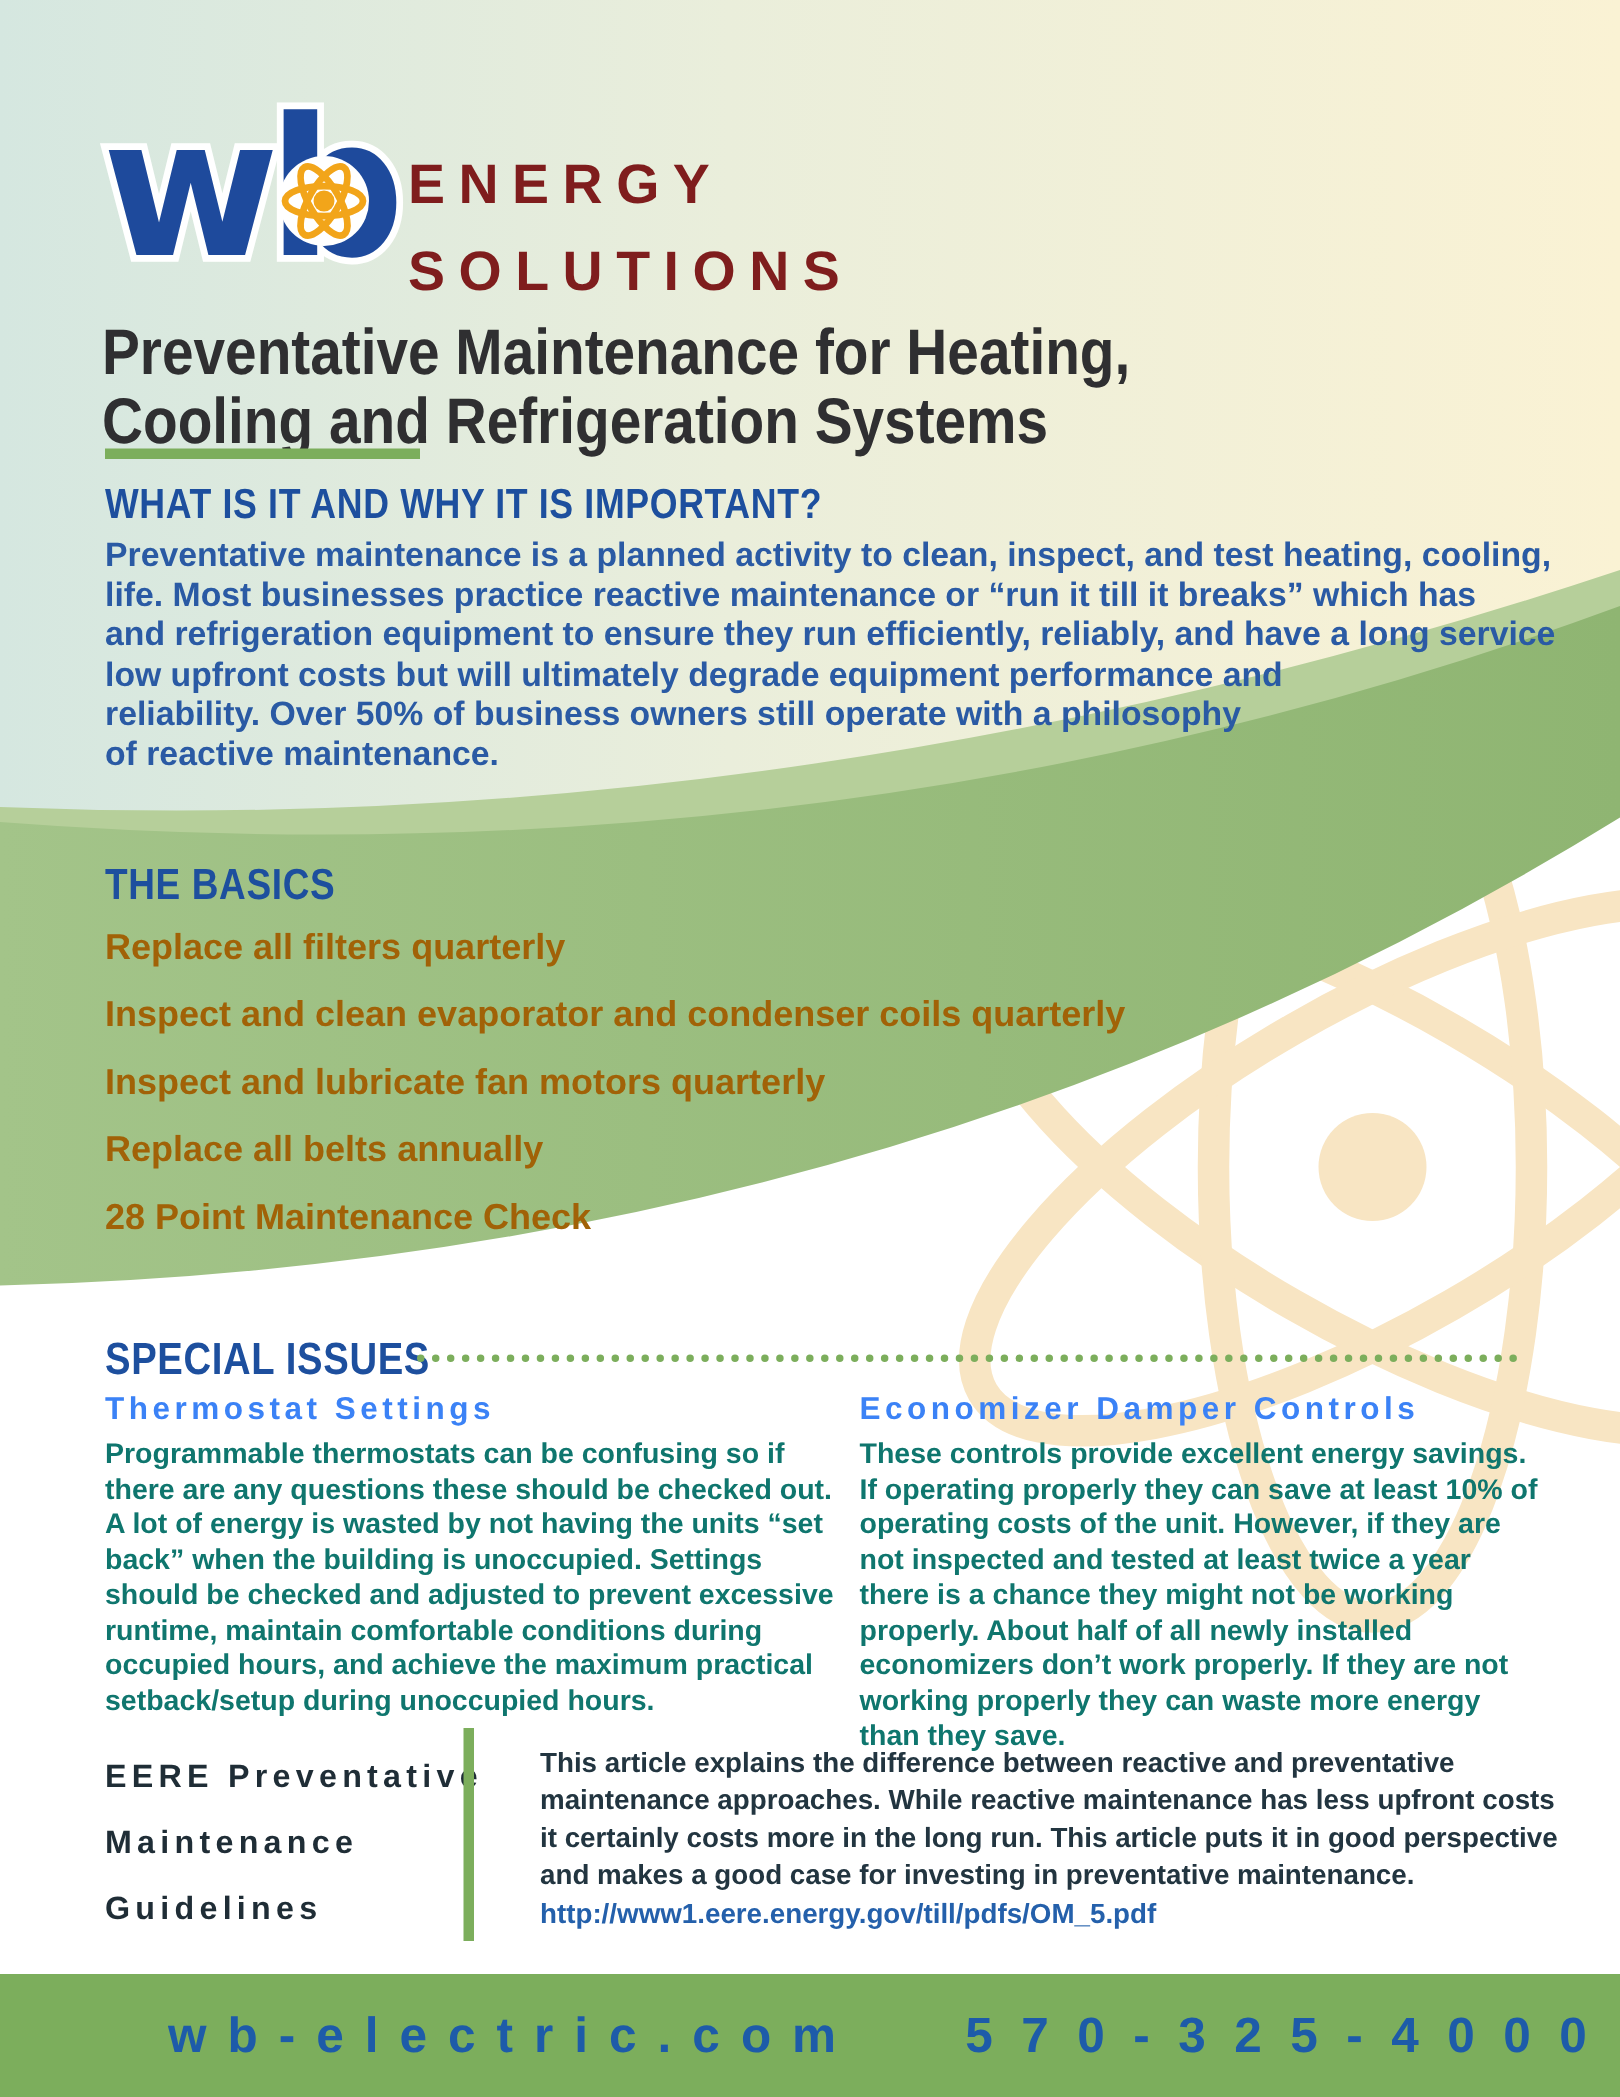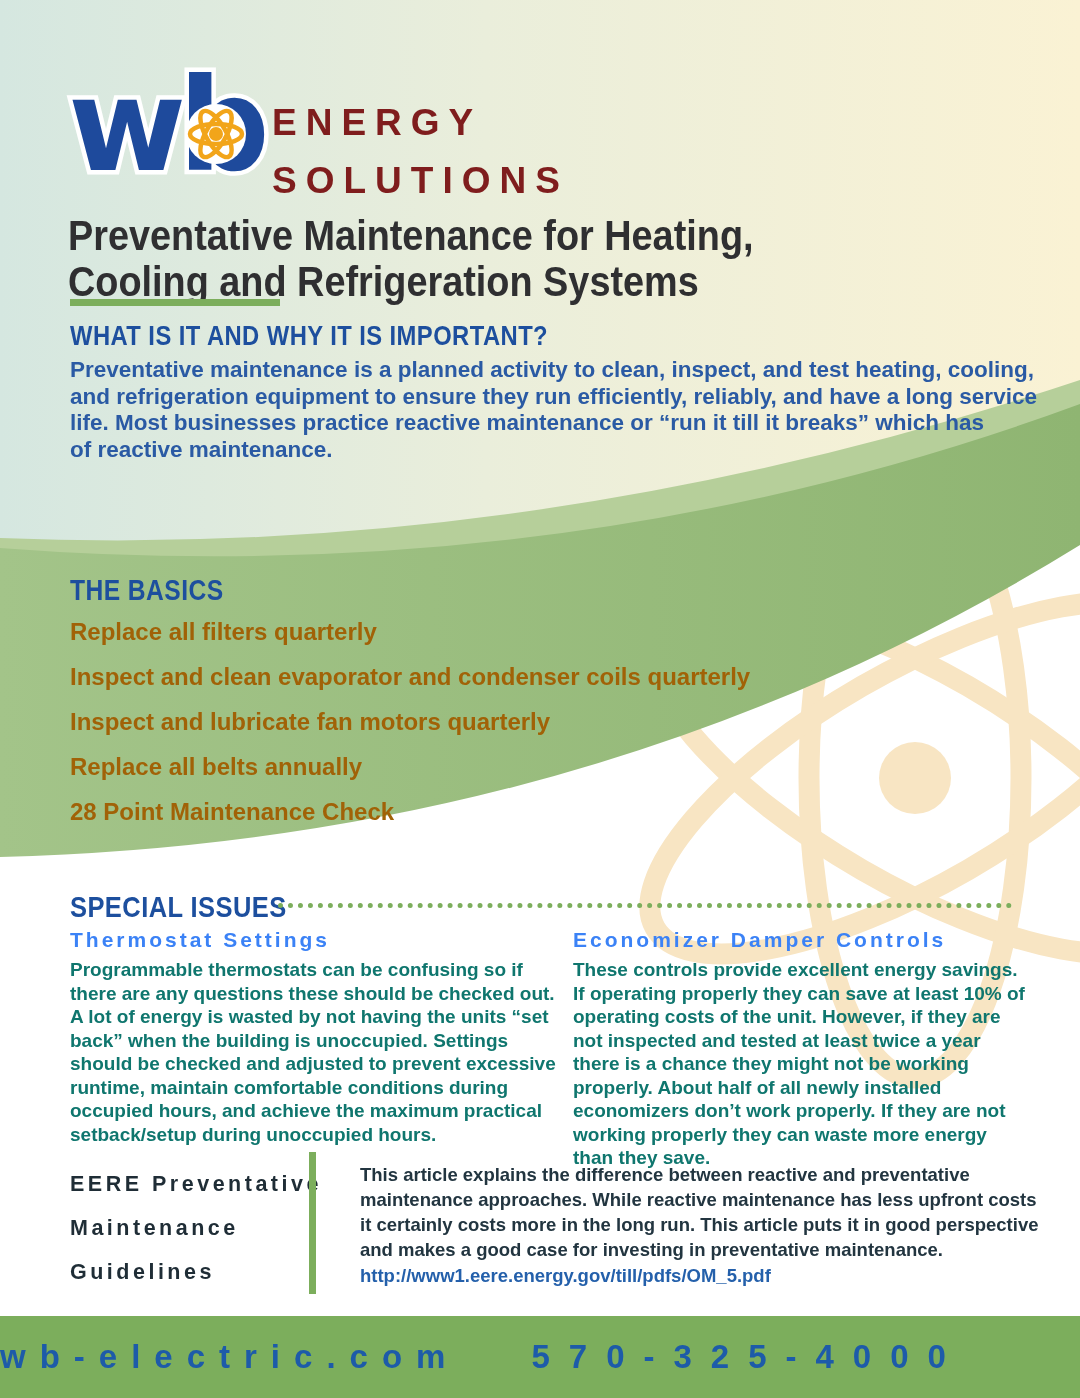--- a/index.html
+++ b/index.html
@@ -55,21 +55,21 @@
   .eere-head span{display:block;white-space:nowrap;}
   .eere-divider{left:309px;top:1152px;width:7px;height:142px;background:#7cae5c;}
   .eere-right{left:360px;top:1162px;width:686px;color:#223540;font-weight:600;
     font-size:18.5px;line-height:25px;}
   .eere-link{display:inline-block;margin-top:1px;color:#2460ab;text-decoration:none;
     font-weight:700;font-size:18.5px;}
 
   
   .footer{left:0;top:1316px;width:1080px;height:82px;background:#7cae5c;
     display:flex;align-items:center;}
-  .footer .site{color:#1d5ba9;font-weight:700;font-size:33px;
+  .footer .site{margin-left:112px;color:#1d5ba9;font-weight:700;font-size:33px;
     letter-spacing:14px;white-space:nowrap;}
   .footer .phone{margin-left:72px;color:#1d5ba9;font-weight:700;font-size:33px;
     letter-spacing:19px;white-space:nowrap;}
 </style>
 </head>
 <body>
 
 <div class="page">
 
   <svg class="bg-svg" width="1080" height="1398" viewBox="0 0 1080 1398">
@@ -116,22 +116,24 @@
 
   <div class="abs title">
     <span>Preventative Maintenance for Heating,</span>
     <span>Cooling and Refrigeration Systems</span>
   </div>
   <div class="abs title-underline"></div>
 
   <div class="abs blue-head h-what">WHAT IS IT AND WHY IT IS IMPORTANT?</div>
   <div class="abs intro">
     <span>Preventative maintenance is a planned activity to clean, inspect, and test heating, cooling,</span>
+    <span>life. Most businesses practice reactive maintenance or “run it till it breaks” which has</span>
     <span>and refrigeration equipment to ensure they run efficiently, reliably, and have a long service</span>
-    <span>life. Most businesses practice reactive maintenance or “run it till it breaks” which has</span>
+    <span>low upfront costs but will ultimately degrade equipment performance and</span>
+    <span>reliability. Over 50% of business owners still operate with a philosophy</span>
     <span>of reactive maintenance.</span>
   </div>
 
   <div class="abs blue-head h-basics">THE BASICS</div>
   <div class="abs basics">
     <div>Replace all filters quarterly</div>
     <div>Inspect and clean evaporator and condenser coils quarterly</div>
     <div>Inspect and lubricate fan motors quarterly</div>
     <div>Replace all belts annually</div>
     <div>28 Point Maintenance Check</div>

